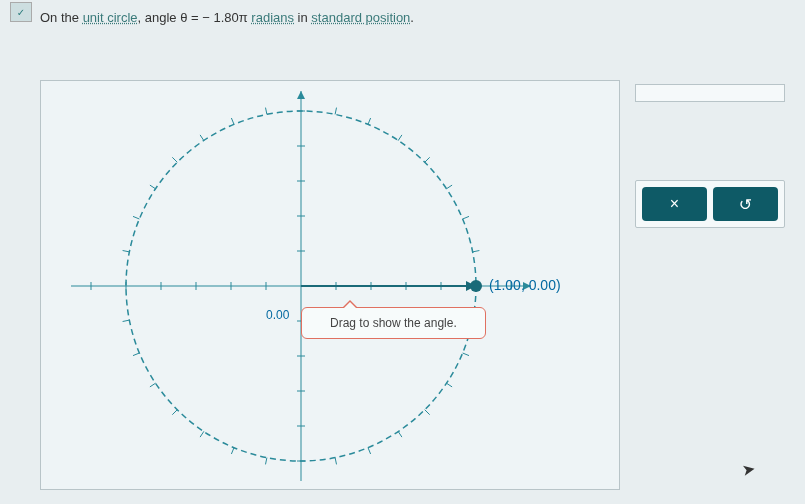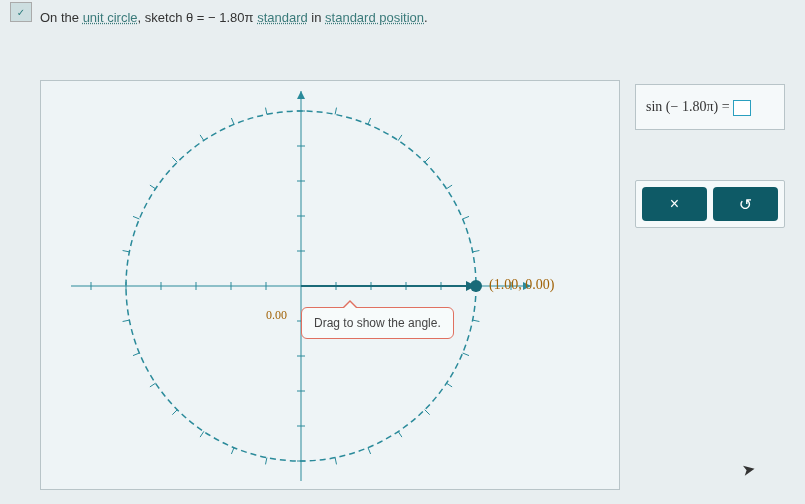--- a/index.html
+++ b/index.html
@@ -36,30 +36,30 @@
     position: absolute;
     top: 80px; left: 40px;
     width: 580px; height: 410px;
     border: 1px solid #b8c4c8;
     background: #eef4f6;
     padding: 0;
   }
   .chart-svg { display: block; }
   .coord-label {
     position: absolute;
-    font-family: Liberation Serif, serif;
+    font-family: Liberation Sans, sans-serif;
     font-size: 14px;
-    color: #a16207;
+    color: #0369a1;
   }
   .drag-box {
     position: absolute;
     border: 1.5px solid #e07060;
     border-radius: 6px;
     background: #f7fbfb;
-    padding: 8px 12px;
+    padding: 8px 28px;
     color: #444;
     font-size: 12px;
   }
   .drag-box::before {
     content:"";
     position:absolute;
     top:-8px; left:40px;
     border-left:8px solid transparent;
     border-right:8px solid transparent;
     border-bottom:8px solid #e07060;
@@ -122,21 +122,21 @@
 </style>
 </head>
 <body>
 
 <div class="check-btn">
   <span>✓</span>
 </div>
 
 <div class="prompt">
   <div>
-    <span>On the </span><span class="ul">unit circle</span><span>, sketch </span><span class="math">θ = − 1.80π </span><span class="ul">standard</span><span> in </span><span class="ul">standard position</span><span>.</span>
+    <span>On the </span><span class="ul">unit circle</span><span>, angle </span><span class="math">θ = − 1.80π </span><span class="ul">radians</span><span> in </span><span class="ul">standard position</span><span>.</span>
   </div>
 </div>
 
 <div class="workspace">
   <svg class="chart-svg" width="578" height="408">
     <g transform="translate(260,205)">
 
       <line x1="-230" y1="0" x2="230" y2="0" stroke="#2a8a9a" stroke-width="1"></line>
       <line x1="0" y1="-195" x2="0" y2="195" stroke="#2a8a9a" stroke-width="1"></line>
       <polygon points="230,0 222,-4 222,4" fill="#2a8a9a"></polygon>
@@ -209,23 +209,20 @@
 
   <div class="coord-label" style="left:448px; top:196px;">(1.00, 0.00)</div>
   <div class="coord-label" style="left:225px; top:227px; font-size:12px;">0.00</div>
 
   <div class="drag-box" style="left:260px; top:226px;">
     <span>Drag to show the angle.</span>
   </div>
 </div>
 
 <div class="answers">
-  <div>
-    <span>sin (− 1.80π) = </span><span class="ans-field"></span>
-  </div>
 </div>
 
 <div class="btn-row">
   <div class="btn">
     <span>×</span>
   </div>
   <div class="btn">
     <span>↺</span>
   </div>
 </div>

